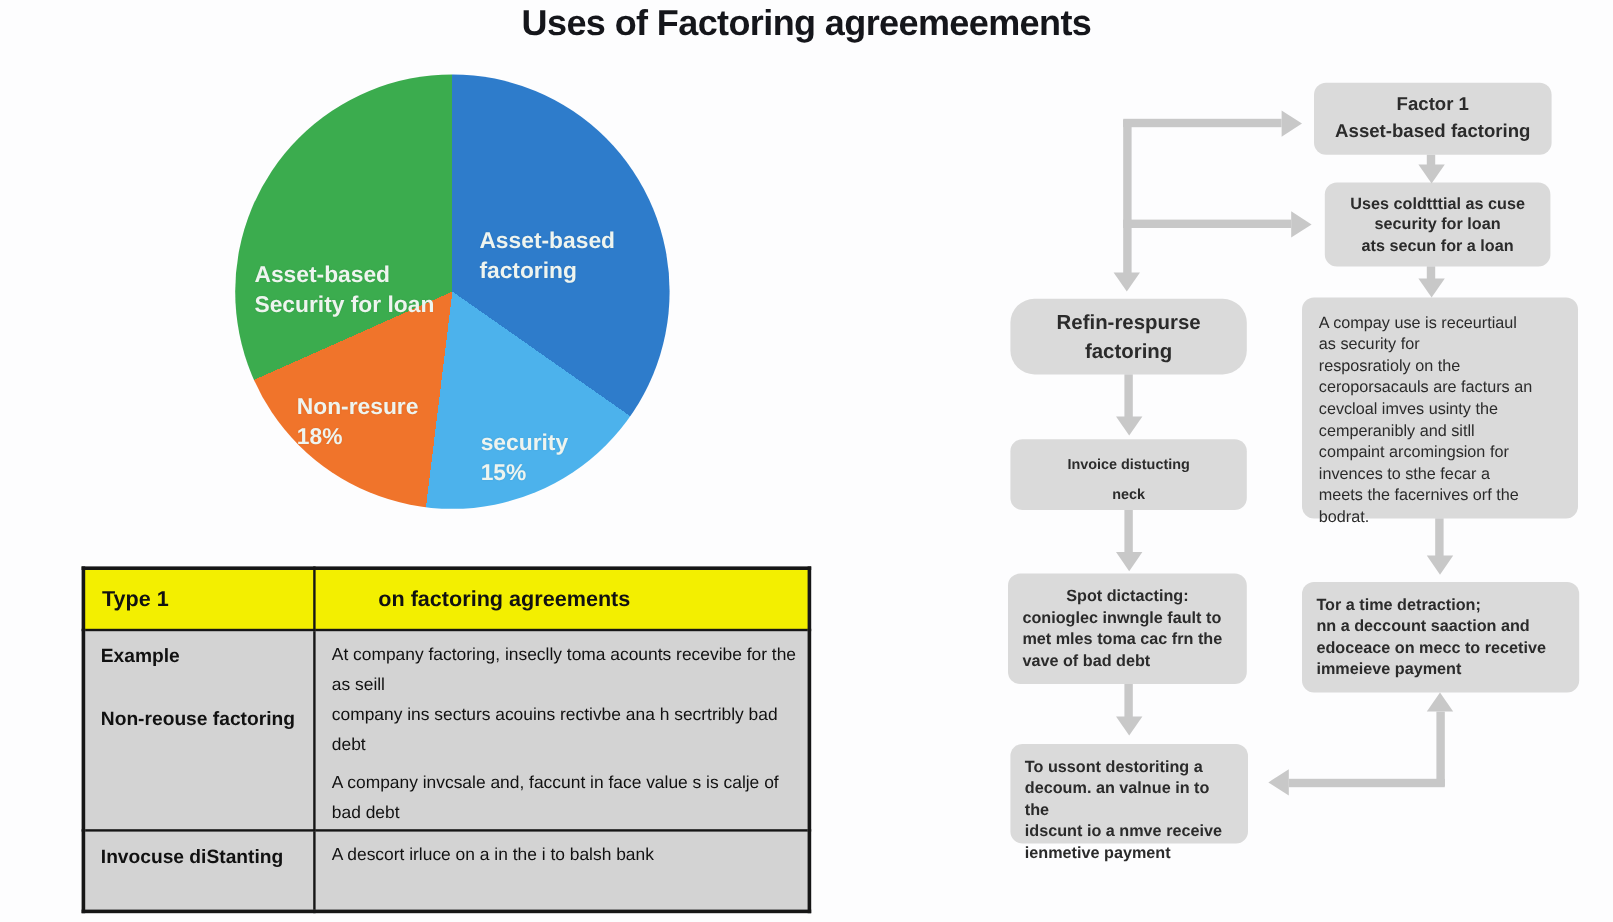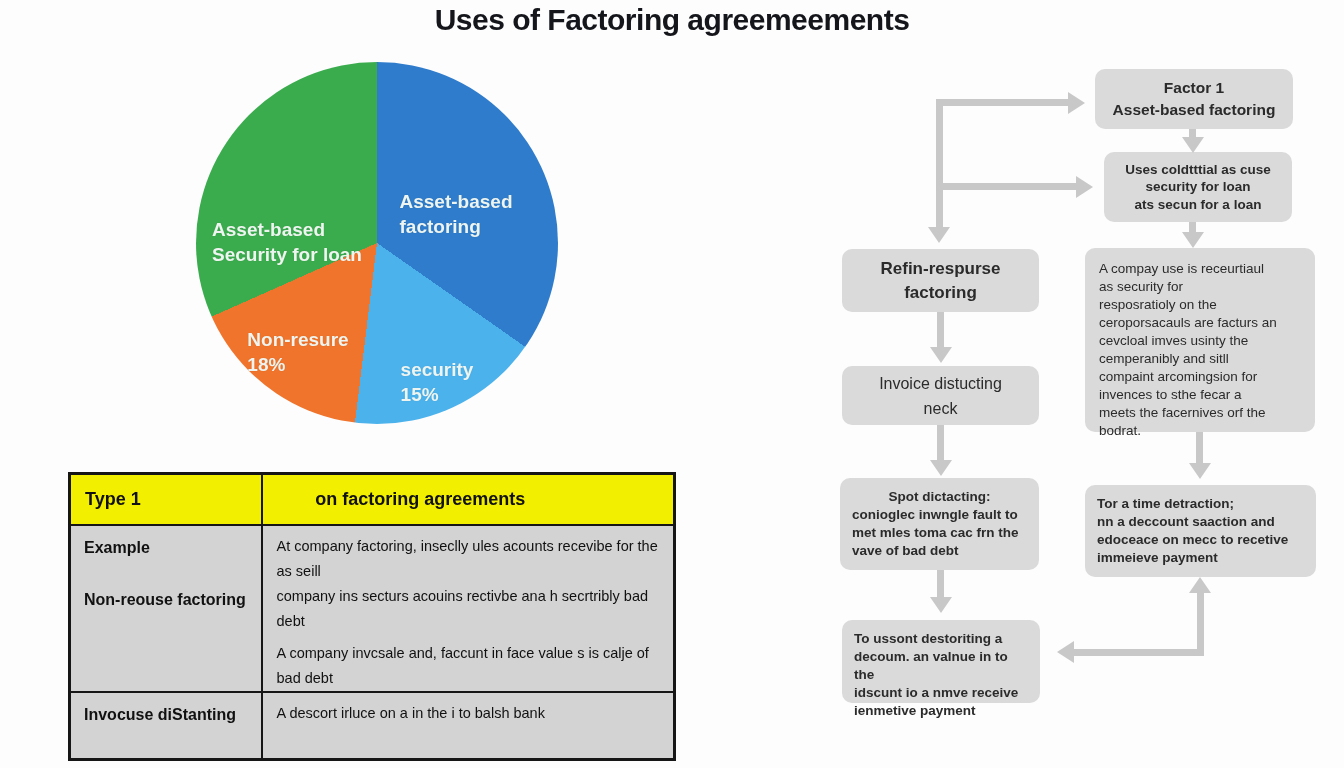--- a/index.html
+++ b/index.html
@@ -61,21 +61,21 @@
   .fcbox{
     position:absolute;background:var(--box-bg);
     border-radius:10px;color:var(--box-text);
     display:flex;flex-direction:column;justify-content:center;
   }
   .fcbox.center{text-align:center;}
   .fcbox.left{justify-content:flex-start;text-align:left;padding:10px 12px;}
   #fc-factor1{font-size:15.5px;font-weight:bold;line-height:22px;}
   #fc-uses{font-size:13.5px;font-weight:600;line-height:17.5px;}
   #fc-refn{font-size:17px;font-weight:bold;line-height:24px;}
-  #fc-invoice{font-size:16px;font-weight:400;line-height:25px;}
+  #fc-invoice{font-size:12px;font-weight:700;line-height:25px;justify-content:flex-end;}
   #fc-bigbox{font-size:13.5px;font-weight:500;line-height:18px;padding:12px 14px;justify-content:flex-start;text-align:left;}
   #fc-spot,#fc-tor,#fc-tossont{font-size:13.5px;font-weight:600;line-height:18px;}
   #fc-spot .lines div:first-child{text-align:center;}
   
   .seg{position:absolute;background:var(--arrow);}
   .ah{position:absolute;width:0;height:0;}
   .ah.down{border-left:11px solid transparent;border-right:11px solid transparent;border-top:16px solid var(--arrow);}
   .ah.up{border-left:11px solid transparent;border-right:11px solid transparent;border-bottom:16px solid var(--arrow);}
   .ah.right{border-top:11px solid transparent;border-bottom:11px solid transparent;border-left:17px solid var(--arrow);}
   .ah.left{border-top:11px solid transparent;border-bottom:11px solid transparent;border-right:17px solid var(--arrow);}
@@ -117,21 +117,21 @@
   <tr style="height:89px">
     <td class="c1">
           <div class="lines">
             <div>Example</div>
             <div></div>
             <div>Non-reouse factoring</div>
           </div>
         </td>
     <td class="c2">
           <div class="lines">
-            <div>At company factoring, inseclly ules acounts recevibe for the as seill</div>
+            <div>At company factoring, inseclly toma acounts recevibe for the as seill</div>
             <div>company ins secturs acouins rectivbe ana h secrtribly bad debt</div>
             <div></div>
             <div>A company invcsale and, faccunt in face value s is calje of bad debt</div>
           </div>
         </td>
   </tr>
   <tr style="height:68px">
     <td class="c1">
           <div class="lines">
             <div>Invocuse diStanting</div>
@@ -152,21 +152,21 @@
       <div>Asset-based factoring</div>
     </div>
   </div>
 <div id="fc-uses" class="fcbox center" style="left:1104px;top:152px;width:188px;height:70px;">
     <div class="lines">
       <div>Uses coldtttial as cuse</div>
       <div>security for loan</div>
       <div>ats secun for a loan</div>
     </div>
   </div>
-<div id="fc-refn" class="fcbox center" style="left:842px;top:249px;width:197px;height:63px;">
+<div id="fc-refn" class="fcbox center" style="left:842px;top:249px;width:197px;height:63px;border-radius:20px;">
     <div class="lines">
       <div>Refin-respurse</div>
       <div>factoring</div>
     </div>
   </div>
 <div id="fc-invoice" class="fcbox center" style="left:842px;top:366px;width:197px;height:59px;">
     <div class="lines">
       <div>Invoice distucting</div>
       <div>neck</div>
     </div>

